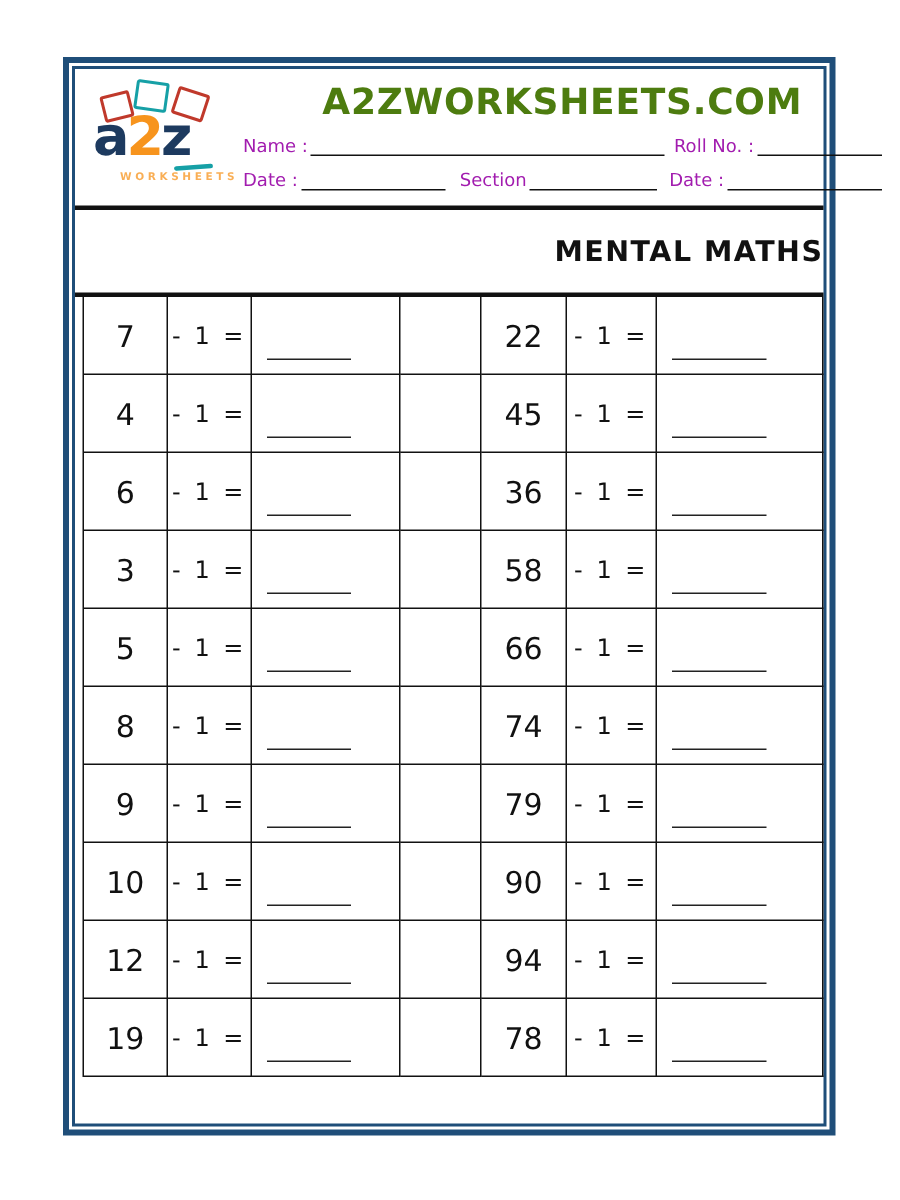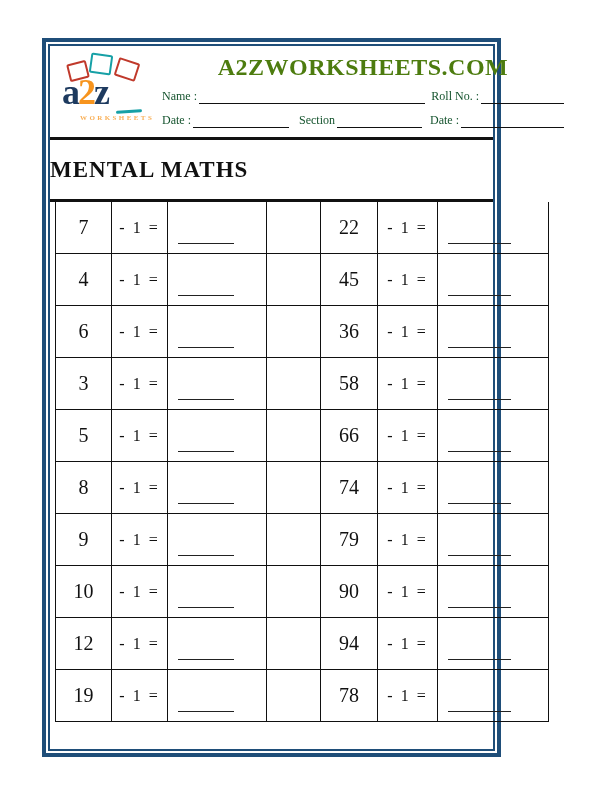--- a/index.html
+++ b/index.html
@@ -1,21 +1,21 @@
 <!DOCTYPE html>
 <html><head>
 <meta charset="utf-8">
 <style>
   * { margin:0; padding:0; box-sizing:border-box; }
   html,body { width:600px; height:800px; background:#ffffff; font-family:"DejaVu Sans", sans-serif; }
   .page { position:relative; width:600px; height:800px; background:#fff; overflow:hidden; }
 
   .outer-border {
-    position:absolute; left:42px; top:38px; width:459px; height:719px;
-    border:4px solid #1f4e79; padding:2px; background:#fff;font-family:Liberation Serif, serif;
+    position:absolute; left:42px; top:38px; width:515px; height:719px;
+    border:4px solid #1f4e79; padding:2px; background:#fff;
   }
   .inner-border {
     width:100%; height:100%; border:2px solid #1f4e79; background:#fff;
     display:flex; flex-direction:column;
   }
 
   
   .header {
     display:flex; align-items:flex-start;
     border-bottom:3px solid #111; height:94px; padding:4px 8px 0 8px;
@@ -27,32 +27,32 @@
   .p2 { width:22px; height:20px; border:2px solid #16a0a6; transform:rotate(8deg); left:24px; top:2px; }
   .p3 { width:22px; height:19px; border:2px solid #c0392b; transform:rotate(18deg); left:50px; top:8px; }
   .logo-text { position:absolute; top:24px; left:4px; font-size:36px; font-weight:bold; line-height:36px; letter-spacing:-2px; }
   .logo-text .la, .logo-text .lz { color:#1d3a5f; }
   .logo-text .l2 { color:#f7941d; }
   .logo-sub { position:absolute; top:64px; left:22px; font-size:7px; font-weight:bold; color:#f7941d; letter-spacing:2.4px; opacity:0.75; }
   .logo-swoosh { position:absolute; top:60px; left:58px; width:26px; height:3px; background:#16a0a6; border-radius:2px; transform:rotate(-4deg); }
 
   .header-right { flex:1; padding:4px 4px 0 8px; }
   .site-title { text-align:center; color:#4d7c0f; font-weight:bold; font-size:24px; letter-spacing:0.5px; margin-bottom:8px; }
-  .field-row { display:flex; align-items:flex-end; font-size:12px; color:#14532d; margin-bottom:9px; white-space:nowrap; }
+  .field-row { display:flex; align-items:flex-end; font-size:12px; color:#a21caf; margin-bottom:9px; white-space:nowrap; }
   .flabel { padding-right:2px; }
   .fline { border-bottom:1px solid #111; height:12px; display:inline-block; }
   .grow { flex:1; margin-right:6px; }
   .w83  { width:83px; }
   .w96  { width:96px; margin-right:10px; }
   .w85  { width:85px; margin-right:8px; }
   .w103 { width:103px; }
 
   
   .title-section {
-    text-align:left; font-size:23px; font-weight:bold; color:#111;
+    text-align:right; font-size:19px; font-weight:bold; color:#111;
     letter-spacing:1px; padding:17px 0 16px 0; border-bottom:3px solid #111;
   }
 
   
   .wtable { width:494px; margin-left:5px; border-left:1.6px solid #111; }
   .trow { display:grid; grid-template-columns:56px 56px 99px 54px 57px 60px 111.4px; height:52px; }
   .c { border-right:1.6px solid #111; border-bottom:1.6px solid #111;
        display:flex; align-items:center; justify-content:center;
        font-size:20px; color:#111; }
   .c.op { font-size:16px; letter-spacing:2px; font-weight:500; }

